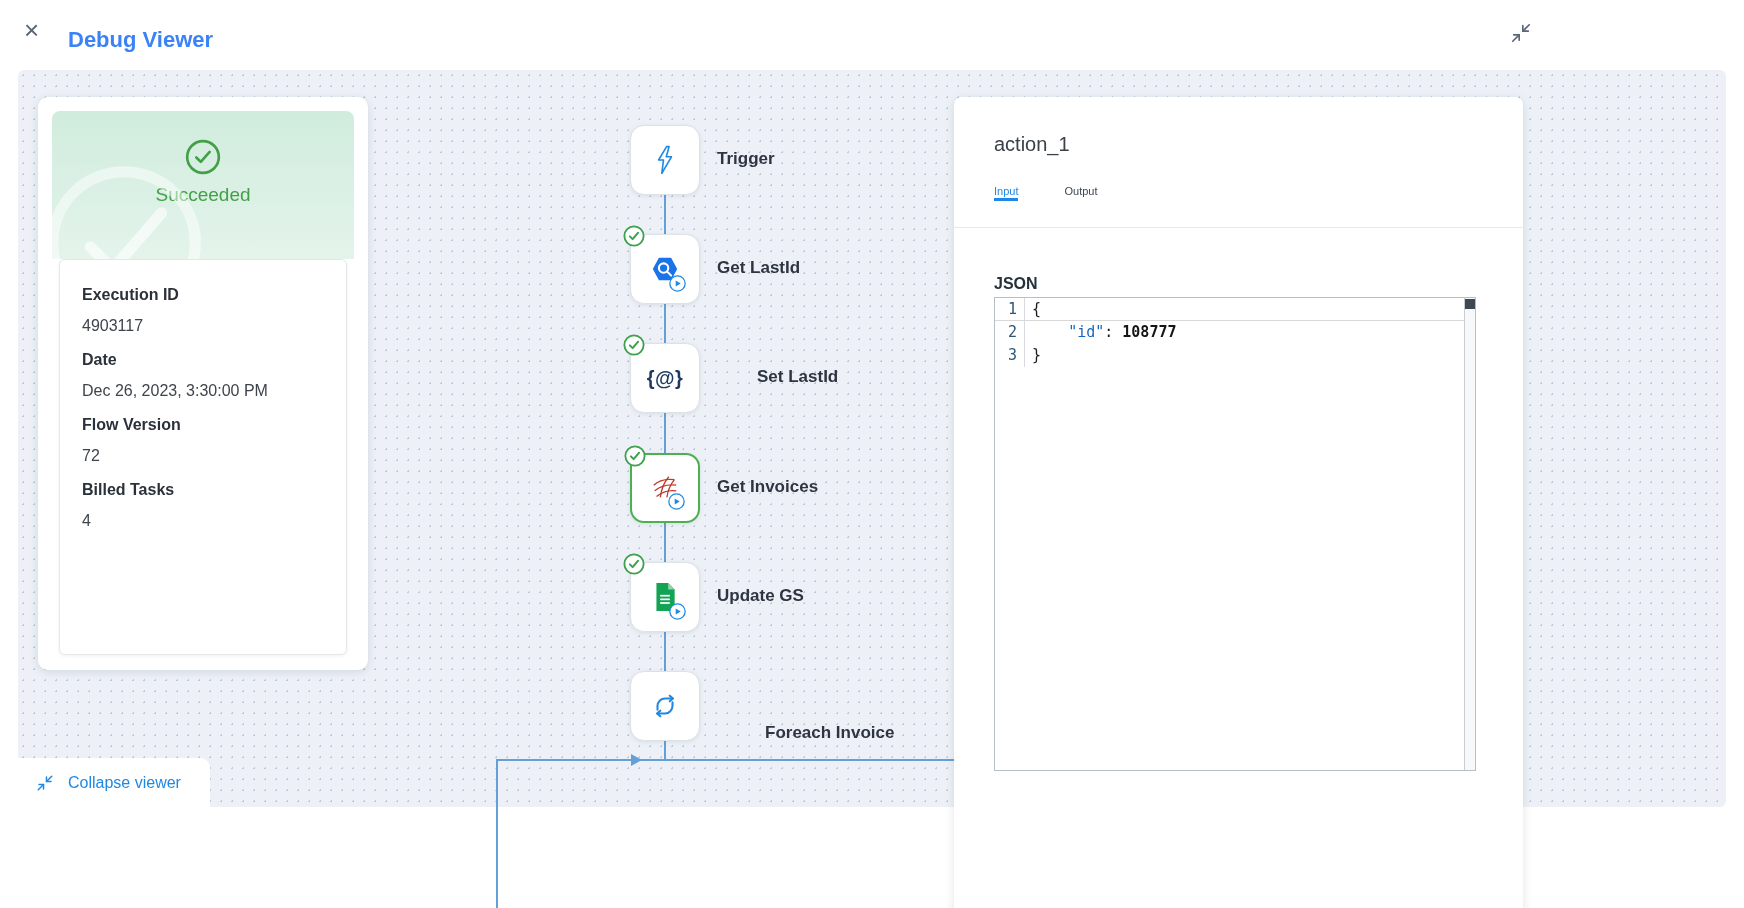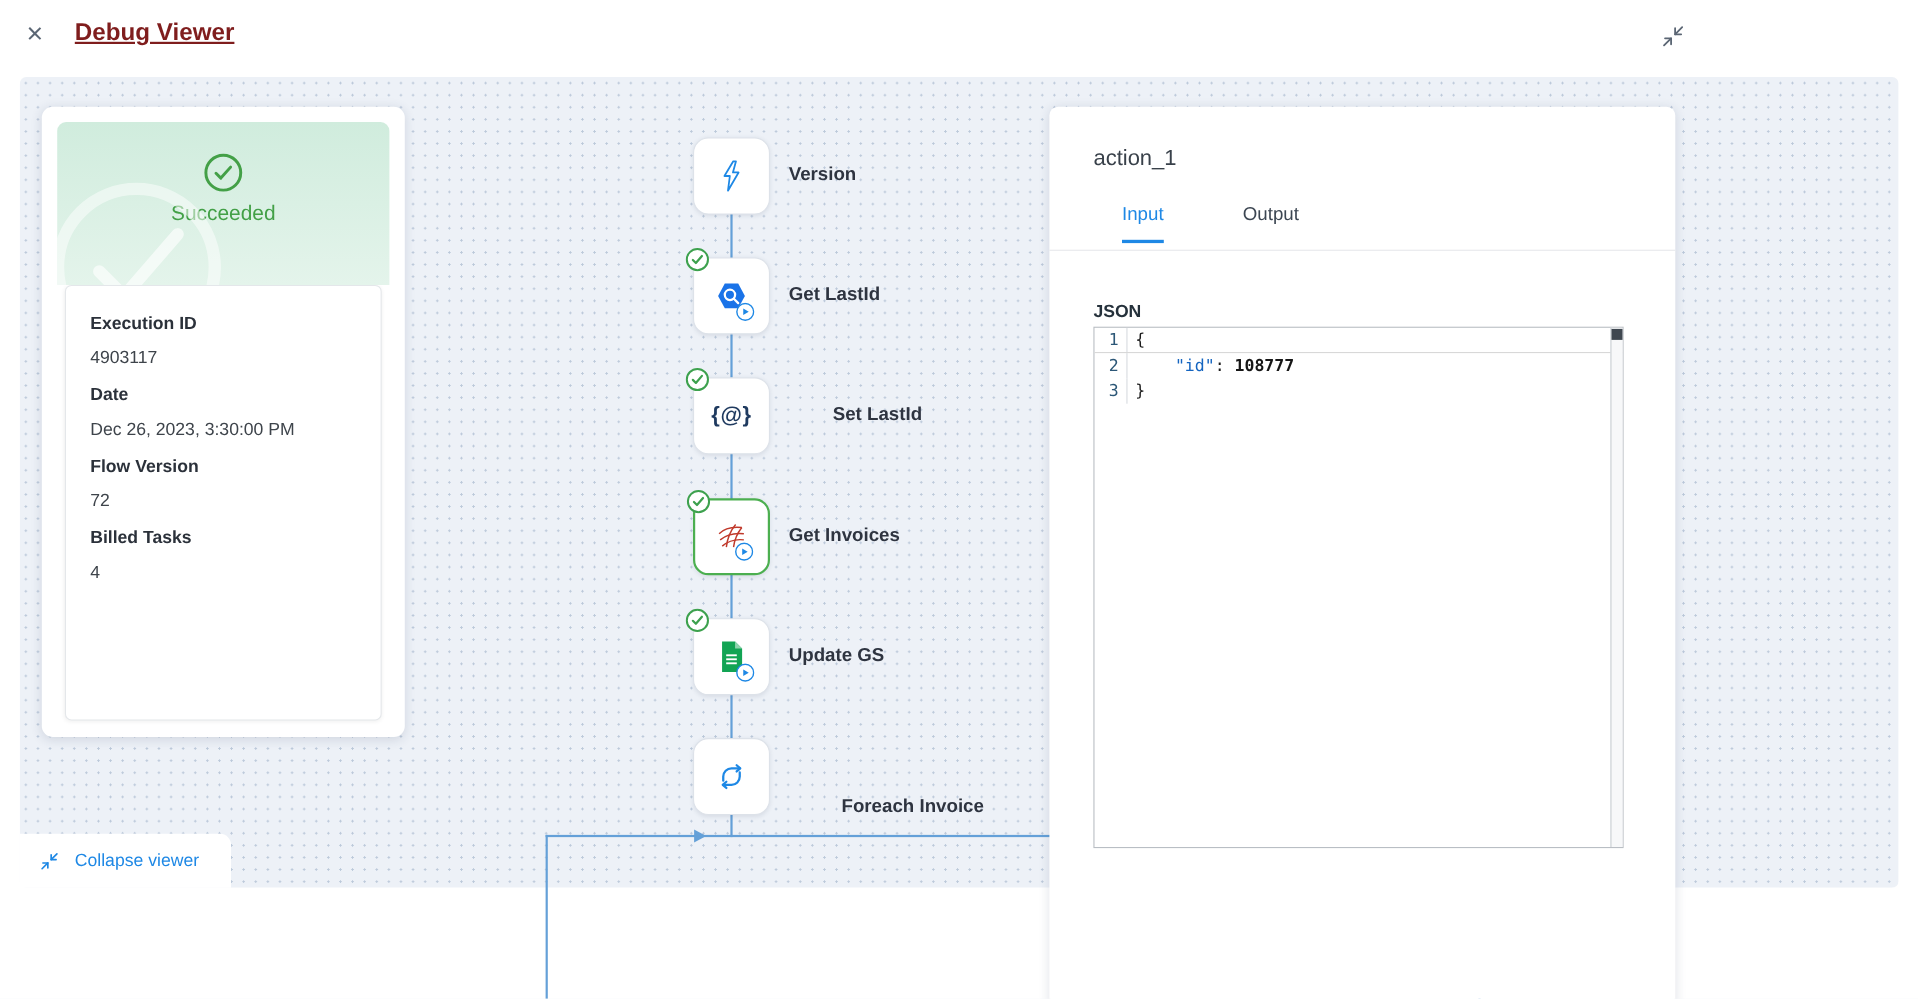--- a/index.html
+++ b/index.html
@@ -5,21 +5,21 @@
   * { box-sizing: border-box; }
   html,body { margin:0; padding:0; }
   body {
     width:1744px; height:908px; position:relative; overflow:hidden;
     background:#ffffff; font-family:"Liberation Sans", sans-serif;
   }
 
   
   .topbar { position:absolute; left:0; top:0; width:1744px; height:70px; background:#fff; z-index:5; }
   .close-btn { position:absolute; left:24px; top:17px; font-size:26px; font-weight:300; color:#5b6674; cursor:pointer; line-height:1; }
-  .page-title { position:absolute; left:68px; top:16px; font-size:22px; font-weight:600; color:#7f1d1d;text-decoration:underline; }
+  .page-title { position:absolute; left:68px; top:27px; font-size:22px; font-weight:600; color:#3b82f6; }
   .minimize-btn { position:absolute; left:1510px; top:22px; width:24px; height:24px; color:#5b6674; cursor:pointer; }
 
   
   .canvas {
     position:absolute; left:18px; top:70px; width:1708px; height:737px; border-radius:6px;
     background-color:#edf1f7;
     background-image: radial-gradient(rgba(148,168,194,0.55) 1px, transparent 1px);
     background-size: 11px 11px;
     z-index:0;
   }
@@ -65,21 +65,21 @@
   .field-label { font-size:16px; font-weight:700; color:#2b313a; }
   .field-value { font-size:16px; color:#3e444b; margin-top:13px; }
 
   
   .details-panel {
     position:absolute; left:954px; top:97px; width:569px; height:842px; background:#fff;
     border-radius:8px; box-shadow:0 2px 10px rgba(40,60,90,0.14); z-index:3;
   }
   .panel-title { position:absolute; left:40px; top:36px; font-size:20px; color:#39414a; }
   .tabs { position:absolute; left:40px; top:88px; display:flex; gap:46px; }
-  .tab { font-size:17px; color:#3c4652; padding-bottom:13px; cursor:pointer;margin-left:26px; }
+  .tab { font-size:11px; color:#3c4652; padding-bottom:1px; cursor:pointer; }
   .tab.active { color:#1e88e5; border-bottom:3px solid #1e88e5; }
   .tabs-divider { position:absolute; left:0; top:130px; width:569px; height:1px; background:#e6e8eb; }
   .json-label { position:absolute; left:40px; top:178px; font-size:16px; font-weight:700; color:#25313b; }
 
   .code-editor {
     position:absolute; left:40px; top:200px; width:482px; height:474px;
     border:1px solid #b9bec4; background:#fff;
     font-family:"DejaVu Sans Mono", monospace; font-size:15px;
   }
   .code-row { display:flex; height:23px; line-height:23px; padding-right:12px; }
@@ -155,21 +155,21 @@
       <div class="field-value">4</div>
     </div>
   </div>
 </div>
 
 <div class="node" style="top:125px;">
   <svg width="26" height="30" viewBox="0 0 24 28" fill="none">
     <path d="M13.5 1.5L6 14h4.6L9 26.5 18 11h-4.8l2.6-9.5z" stroke="#1e88e5" stroke-width="1.5" stroke-linejoin="round" fill="#ffffff"></path>
   </svg>
 </div>
-<div class="node-label" style="top:149px;">Version</div>
+<div class="node-label" style="top:149px;">Trigger</div>
 
 <div class="node" style="top:234px;">
   <svg width="30" height="30" viewBox="0 0 32 32">
     <path d="M9.5 4h13L29 16l-6.5 12h-13L3 16z" fill="#1a73e8"></path>
     <circle cx="14.5" cy="15" r="5" fill="none" stroke="#fff" stroke-width="2.2"></circle>
     <path d="M18.3 18.8L22.5 23" stroke="#fff" stroke-width="2.2" stroke-linecap="round"></path>
   </svg>
   <span class="check-badge">
     <svg width="22" height="22" viewBox="0 0 24 24">
       <circle cx="12" cy="12" r="10.5" fill="#fff" stroke="#3da14e" stroke-width="2"></circle>

